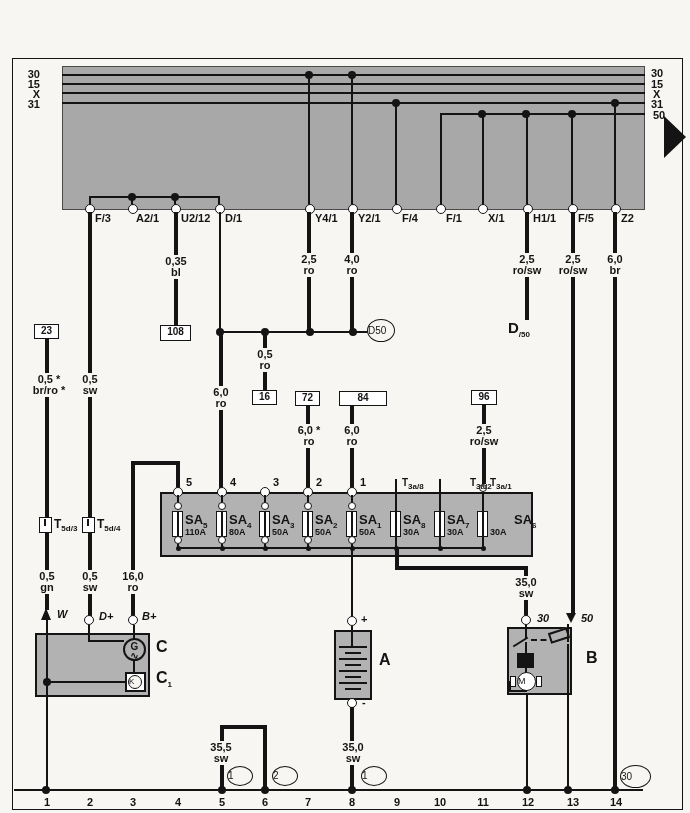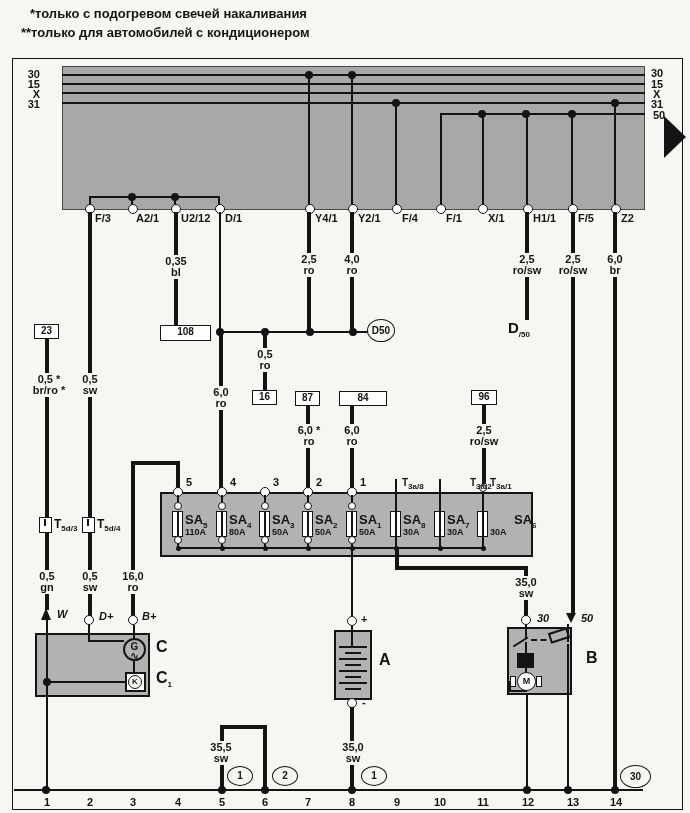--- a/index.html
+++ b/index.html
@@ -10,42 +10,40 @@
 .wh{height:4px;background:#141414}
 .tv{width:2px;background:#141414}
 .th{height:2px;background:#141414}
 .dot{width:8px;height:8px;border-radius:50%;background:#141414}
 .d5{width:5px;height:5px;border-radius:50%;background:#141414}
 .oc{width:10px;height:10px;border-radius:50%;background:#fff;border:1.5px solid #141414}
 .oc6{width:8px;height:8px;border-radius:50%;background:#fff;border:1.5px solid #141414}
 .lb{font-weight:bold;font-size:11px;line-height:11px;text-align:center;white-space:pre;background:#f7f6f2;padding:1px}
 .tl{font-weight:bold;font-size:11px;line-height:11px;white-space:nowrap}
 .bx{border:1.5px solid #141414;background:#fff;font-weight:bold;font-size:10px;text-align:center;line-height:12px}
-.rc{border:1.5px solid #141414;border-radius:50%;background:#f7f6f2;font-weight:bold;font-size:10px;text-align:center}
+.rc{border:1.5px solid #141414;border-radius:50%;background:#f7f6f2;font-weight:normal;font-size:10px;text-align:left}
 .it{font-style:italic}
 sub{font-size:8px}
 .band{background:#a8a8a8;border:1px solid #4a4a4a}
 .gbox{background:#b2b2b2;border:2px solid #141414}
 .fuse{border:1.5px solid #141414;background:#fff}
 .sa{font-weight:bold;font-size:13px;line-height:13px;white-space:nowrap}
 .amp{font-weight:bold;font-size:9px;line-height:9px;white-space:nowrap}
 .big{font-weight:bold;font-size:16px;line-height:16px}
 .note{font-weight:bold;font-size:13px;line-height:19px;white-space:nowrap}
 .tri-r{width:0;height:0;border-left:22px solid #141414;border-top:21px solid transparent;border-bottom:21px solid transparent}
 .tri-u{width:0;height:0;border-bottom:12px solid #141414;border-left:5px solid transparent;border-right:5px solid transparent}
 .tri-d{width:0;height:0;border-top:10px solid #141414;border-left:5px solid transparent;border-right:5px solid transparent}
 .gc{font-weight:bold;font-size:10px;line-height:9px;white-space:pre;text-align:center;padding-top:2px}
 </style>
 </head>
 <body>
 
 <div id="wrap">
 
-  <div class="a note" style="left:30px;top:4px">*только с подогревом свечей накаливания</div>
-  <div class="a note" style="left:21px;top:23px">**только для автомобилей с кондиционером</div>
 
   <div class="a" style="left:12px;top:58px;width:671px;height:752px;border:1.5px solid #141414"></div>
 
   <div class="a band" style="left:62px;top:66px;width:583px;height:144px"></div>
   <div class="a th" style="left:62px;top:74px;width:583px"></div>
   <div class="a th" style="left:62px;top:83px;width:583px"></div>
   <div class="a th" style="left:62px;top:92px;width:583px"></div>
   <div class="a th" style="left:62px;top:102px;width:583px"></div>
   <div class="a th" style="left:441px;top:113px;width:204px"></div>
 
@@ -130,21 +128,21 @@
   <div class="a wv" style="left:45px;top:533px;height:77px"></div>
   <div class="a wv" style="left:88px;top:533px;height:84px"></div>
   <div class="a lb" style="left:32px;top:570px;width:30px">0,5
 gn</div>
   <div class="a lb" style="left:75px;top:570px;width:30px">0,5
 sw</div>
 
   <div class="a wv" style="left:174px;top:212px;height:113px"></div>
   <div class="a lb" style="left:160px;top:255px;width:32px">0,35
 bl</div>
-  <div class="a bx" style="left:160px;top:325px;width:51px;height:16px">108</div>
+  <div class="a bx" style="left:160px;top:325px;width:31px;height:16px">108</div>
 
   <div class="a tv" style="left:219px;top:212px;height:120px"></div>
   <div class="a th" style="left:219px;top:331px;width:150px"></div>
   <div class="a dot" style="left:216px;top:328px"></div>
   <div class="a dot" style="left:261px;top:328px"></div>
   <div class="a dot" style="left:306px;top:328px"></div>
   <div class="a dot" style="left:349px;top:328px"></div>
   <div class="a rc" style="left:367px;top:319px;width:28px;height:23px;line-height:21px;font-size:10px">D50</div>
 
   <div class="a wv" style="left:263px;top:332px;height:58px"></div>
@@ -156,21 +154,21 @@
   <div class="a lb" style="left:294px;top:253px;width:30px">2,5
 ro</div>
   <div class="a wv" style="left:350px;top:212px;height:120px"></div>
   <div class="a lb" style="left:337px;top:253px;width:30px">4,0
 ro</div>
 
   <div class="a wv" style="left:219px;top:332px;height:156px"></div>
   <div class="a lb" style="left:206px;top:386px;width:30px">6,0
 ro</div>
 
-  <div class="a bx" style="left:295px;top:391px;width:25px;height:15px">87</div>
+  <div class="a bx" style="left:295px;top:391px;width:25px;height:15px">72</div>
   <div class="a wv" style="left:306px;top:406px;height:82px"></div>
   <div class="a lb" style="left:291px;top:424px;width:36px">6,0 *
 ro</div>
   <div class="a bx" style="left:339px;top:391px;width:48px;height:15px">84</div>
   <div class="a wv" style="left:350px;top:406px;height:82px"></div>
   <div class="a lb" style="left:337px;top:424px;width:30px">6,0
 ro</div>
 
   <div class="a bx" style="left:471px;top:390px;width:26px;height:15px">96</div>
   <div class="a wv" style="left:482px;top:405px;height:79px"></div>

